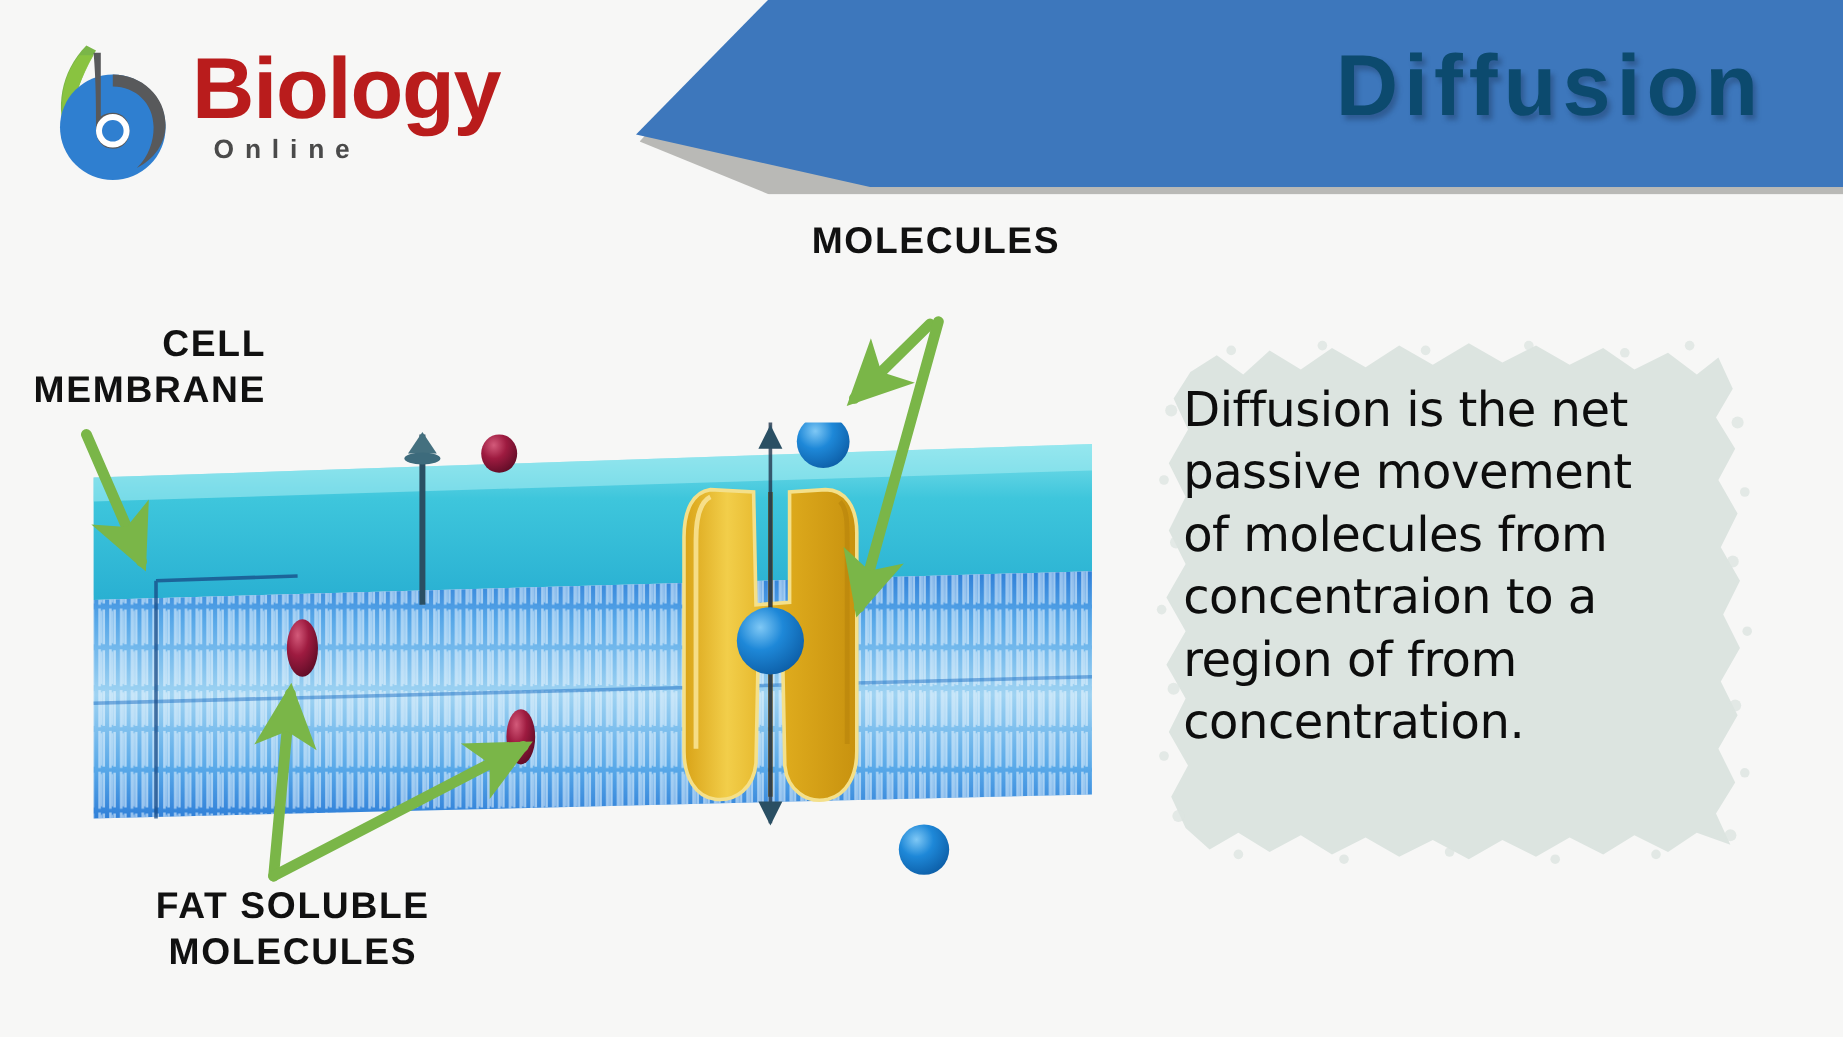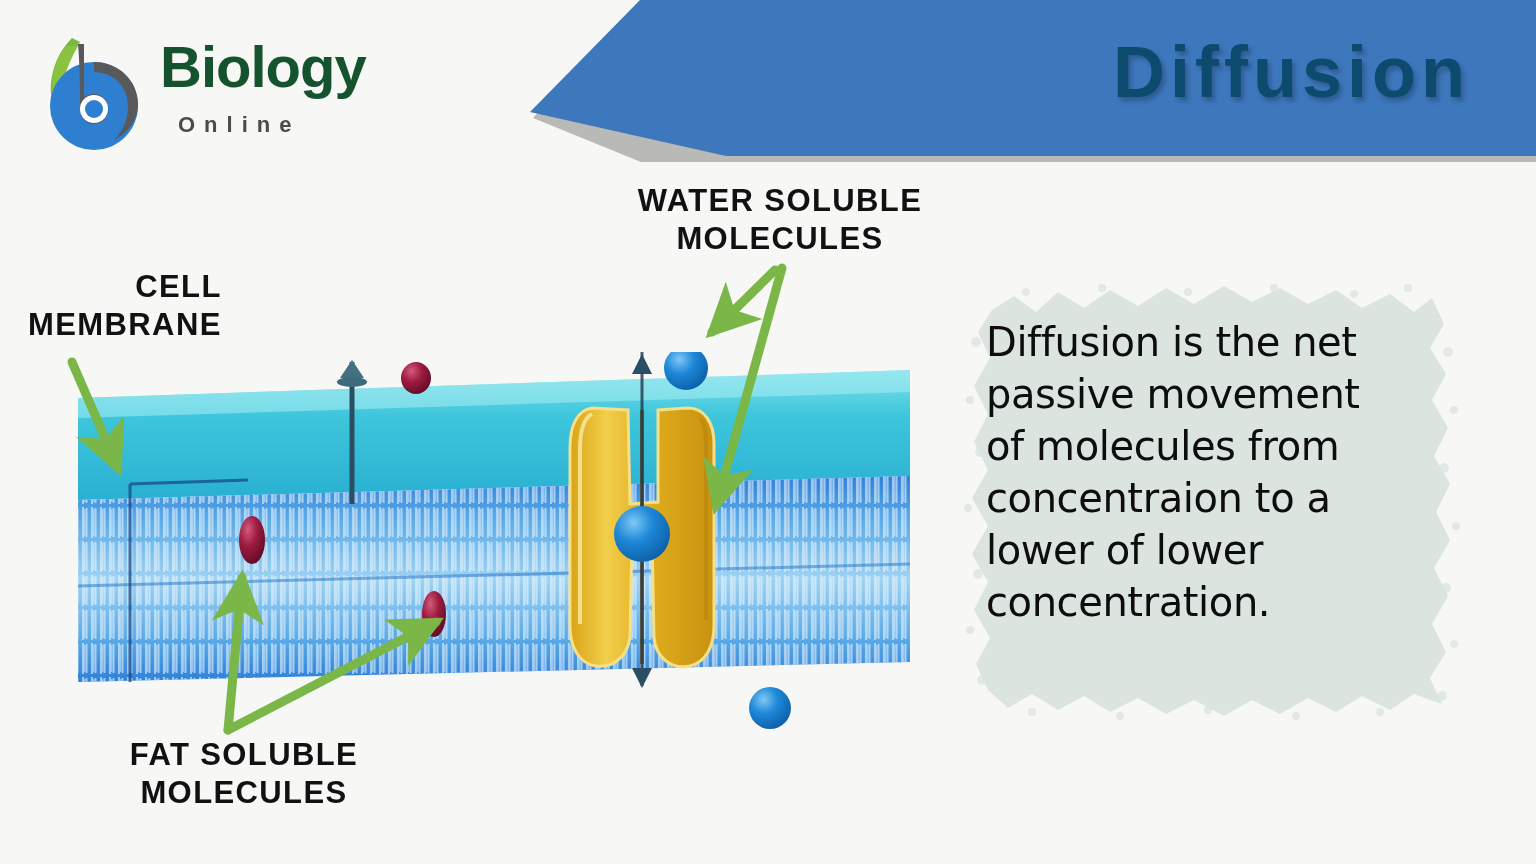--- a/index.html
+++ b/index.html
@@ -66,23 +66,23 @@
     position: absolute;
     top: 6px;
     left: 8px;
     width: 116px;
     height: 118px;
   }
   .logo-word {
     position: absolute;
     left: 132px;
     top: 10px;
-    font-size: 58px;
+    font-size: 72px;
     font-weight: bold;
-    color: #14532d;
+    color: #b91c1c;
     letter-spacing: -1px;
     line-height: 1;
   }
   .logo-sub {
     position: absolute;
     left: 150px;
     top: 86px;
     font-size: 22px;
     font-weight: bold;
     color: #4a4a4a;
@@ -275,21 +275,20 @@
 
     <path d="M228 730 L436 622" stroke="#7ab648" stroke-width="9" fill="none" stroke-linecap="round" marker-end="url(#ahead)"></path>
   </svg>
 
   <div class="callout" id="label-cell-membrane">
     <div>CELL</div>
     <div>MEMBRANE</div>
   </div>
 
   <div class="callout center" id="label-water-soluble">
-    <div>WATER SOLUBLE</div>
     <div>MOLECULES</div>
   </div>
 
   <div class="callout center" id="label-fat-soluble">
     <div>FAT SOLUBLE</div>
     <div>MOLECULES</div>
   </div>
 
   <div id="definition-box">
     <svg style="position:absolute; inset:0; width:100%; height:100%;" viewBox="0 0 498 438" preserveAspectRatio="none">
@@ -327,18 +326,18 @@
         <circle cx="246" cy="428" r="4"></circle>
           <circle cx="334" cy="434" r="4"></circle>
         <circle cx="418" cy="430" r="4"></circle>
       </g>
     </svg>
     <div class="def-text">
       <div>Diffusion is the net</div>
       <div>passive movement</div>
       <div>of molecules from</div>
       <div>concentraion to a</div>
-      <div>lower of lower</div>
+      <div>region of from</div>
       <div>concentration.</div>
     </div>
   </div>
 
 </div>
 
 </body></html>

